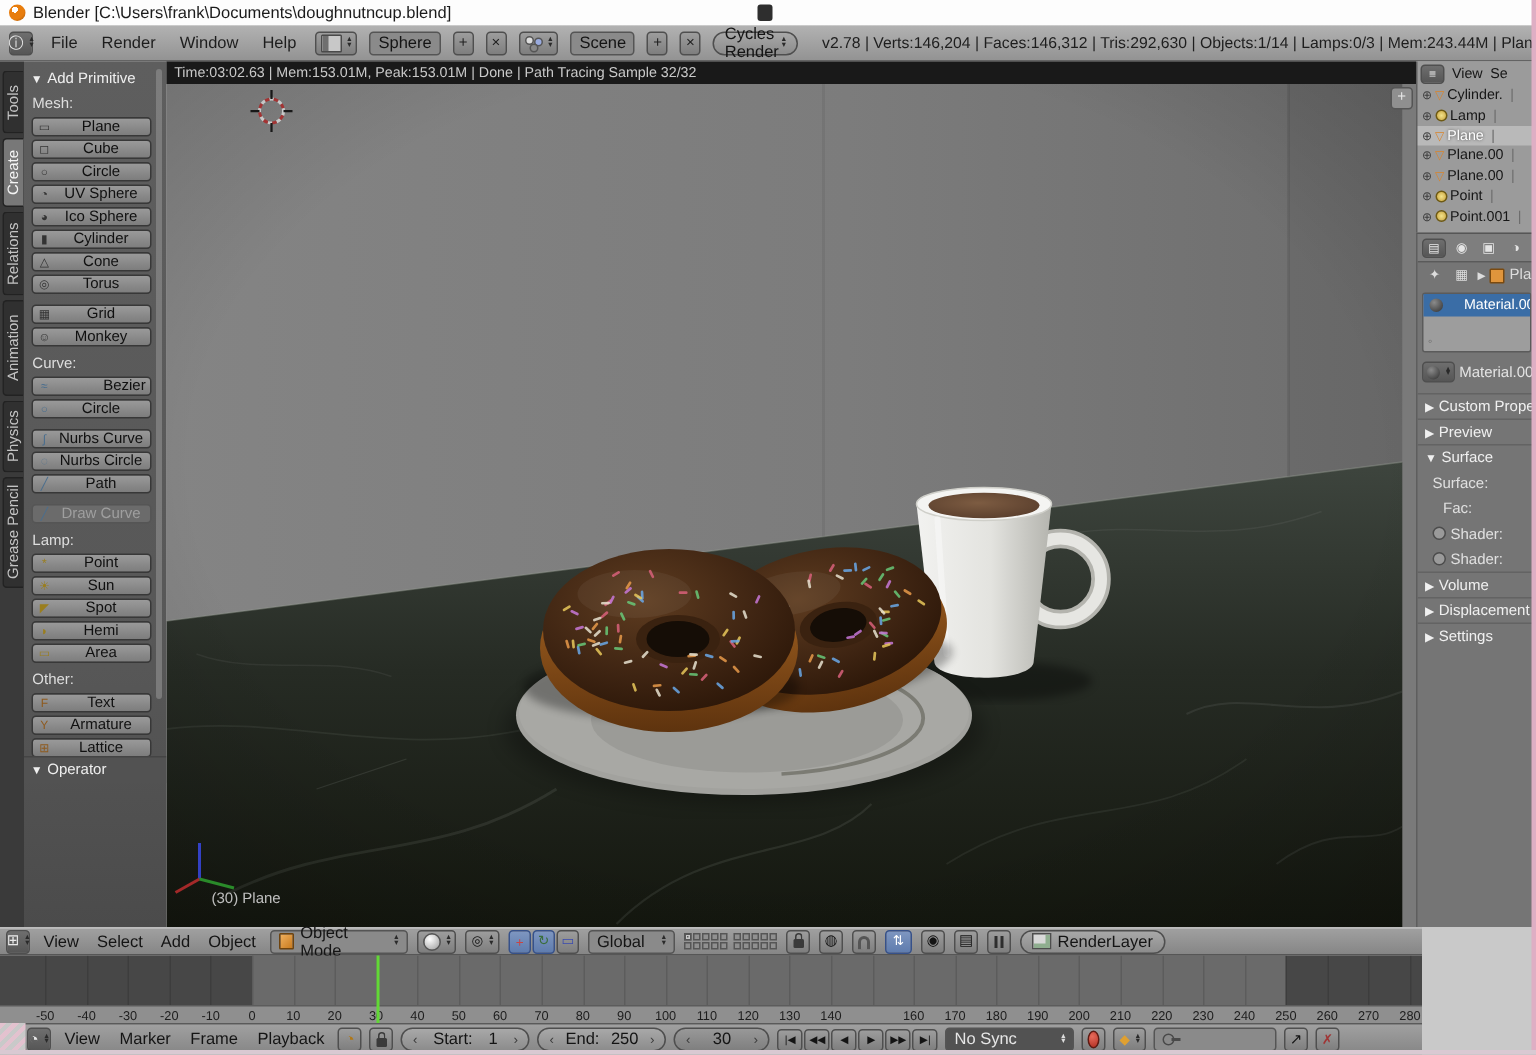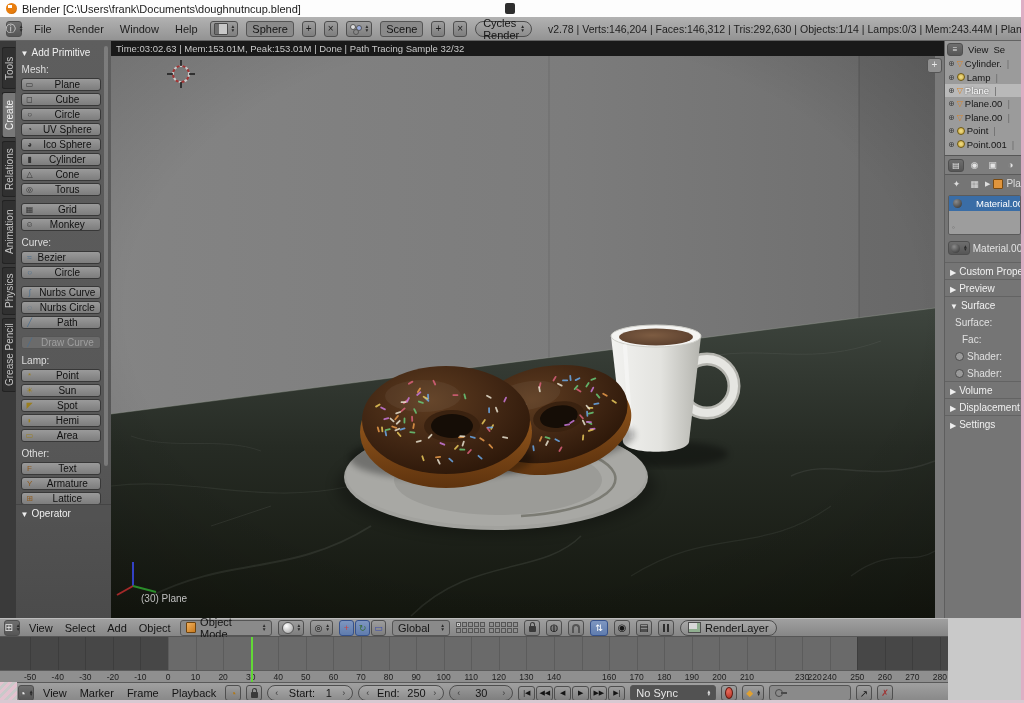--- a/index.html
+++ b/index.html
@@ -248,21 +248,21 @@
             <span class="ic">▦</span>
             <span style="flex: 1 1 0%; text-align: center;">Grid</span>
           </div>
           <div class="shelf-btn sec-mesh">
             <span class="ic">☺</span>
             <span style="flex: 1 1 0%; text-align: center;">Monkey</span>
           </div>
           <div class="shelf-sec">Curve:</div>
           <div class="shelf-btn sec-curve">
             <span class="ic">≈</span>
-            <span style="flex: 1 1 0%; text-align: left;">Bezier</span>
+            <span style="flex: 1 1 0%; text-align: right;">Bezier</span>
           </div>
           <div class="shelf-btn sec-curve">
             <span class="ic">○</span>
             <span style="flex: 1 1 0%; text-align: center;">Circle</span>
           </div>
           <div class="shelf-gap"></div>
           <div class="shelf-btn sec-curve">
             <span class="ic">∫</span>
             <span style="flex: 1 1 0%; text-align: center;">Nurbs Curve</span>
           </div>
@@ -812,21 +812,21 @@
       <span class="tick-lb" style="left: 498.84px;">120</span>
       <span class="tick-lb" style="left: 526.41px;">130</span>
       <span class="tick-lb" style="left: 553.98px;">140</span>
       <span class="tick-lb" style="left: 581.55px; margin-top: 40px;">150</span>
       <span class="tick-lb" style="left: 609.12px;">160</span>
       <span class="tick-lb" style="left: 636.69px;">170</span>
       <span class="tick-lb" style="left: 664.26px;">180</span>
       <span class="tick-lb" style="left: 691.83px;">190</span>
       <span class="tick-lb" style="left: 719.4px;">200</span>
       <span class="tick-lb" style="left: 746.97px;">210</span>
-      <span class="tick-lb" style="left: 774.54px; margin-left: 40px;">220</span>
+      <span class="tick-lb" style="left: 774.54px;">220</span>
       <span class="tick-lb" style="left: 802.11px;">230</span>
       <span class="tick-lb" style="left: 829.68px;">240</span>
       <span class="tick-lb" style="left: 857.25px;">250</span>
       <span class="tick-lb" style="left: 884.82px;">260</span>
       <span class="tick-lb" style="left: 912.39px;">270</span>
       <span class="tick-lb" style="left: 939.96px;">280</span>
     </div>
   <div class="playhead" id="playhead" style="left: 251px;"></div>
   <div class="tl-header">
     <span class="btn dark sqbtn">◔<span class="updn">

